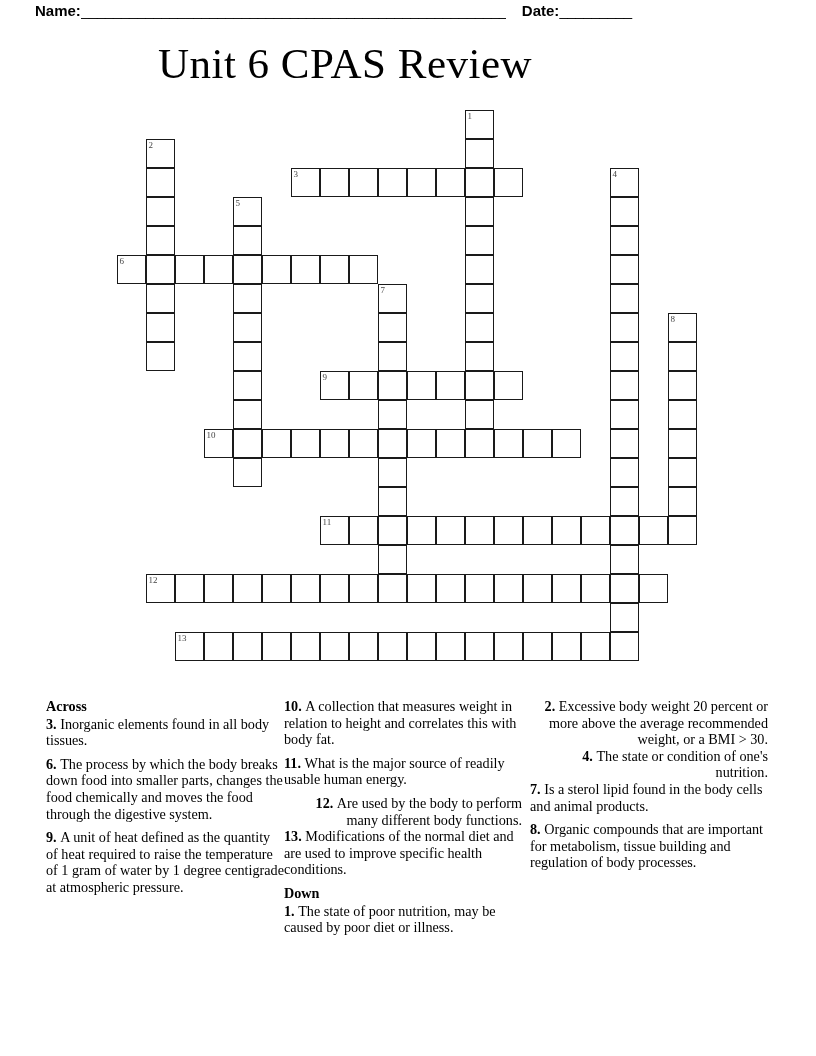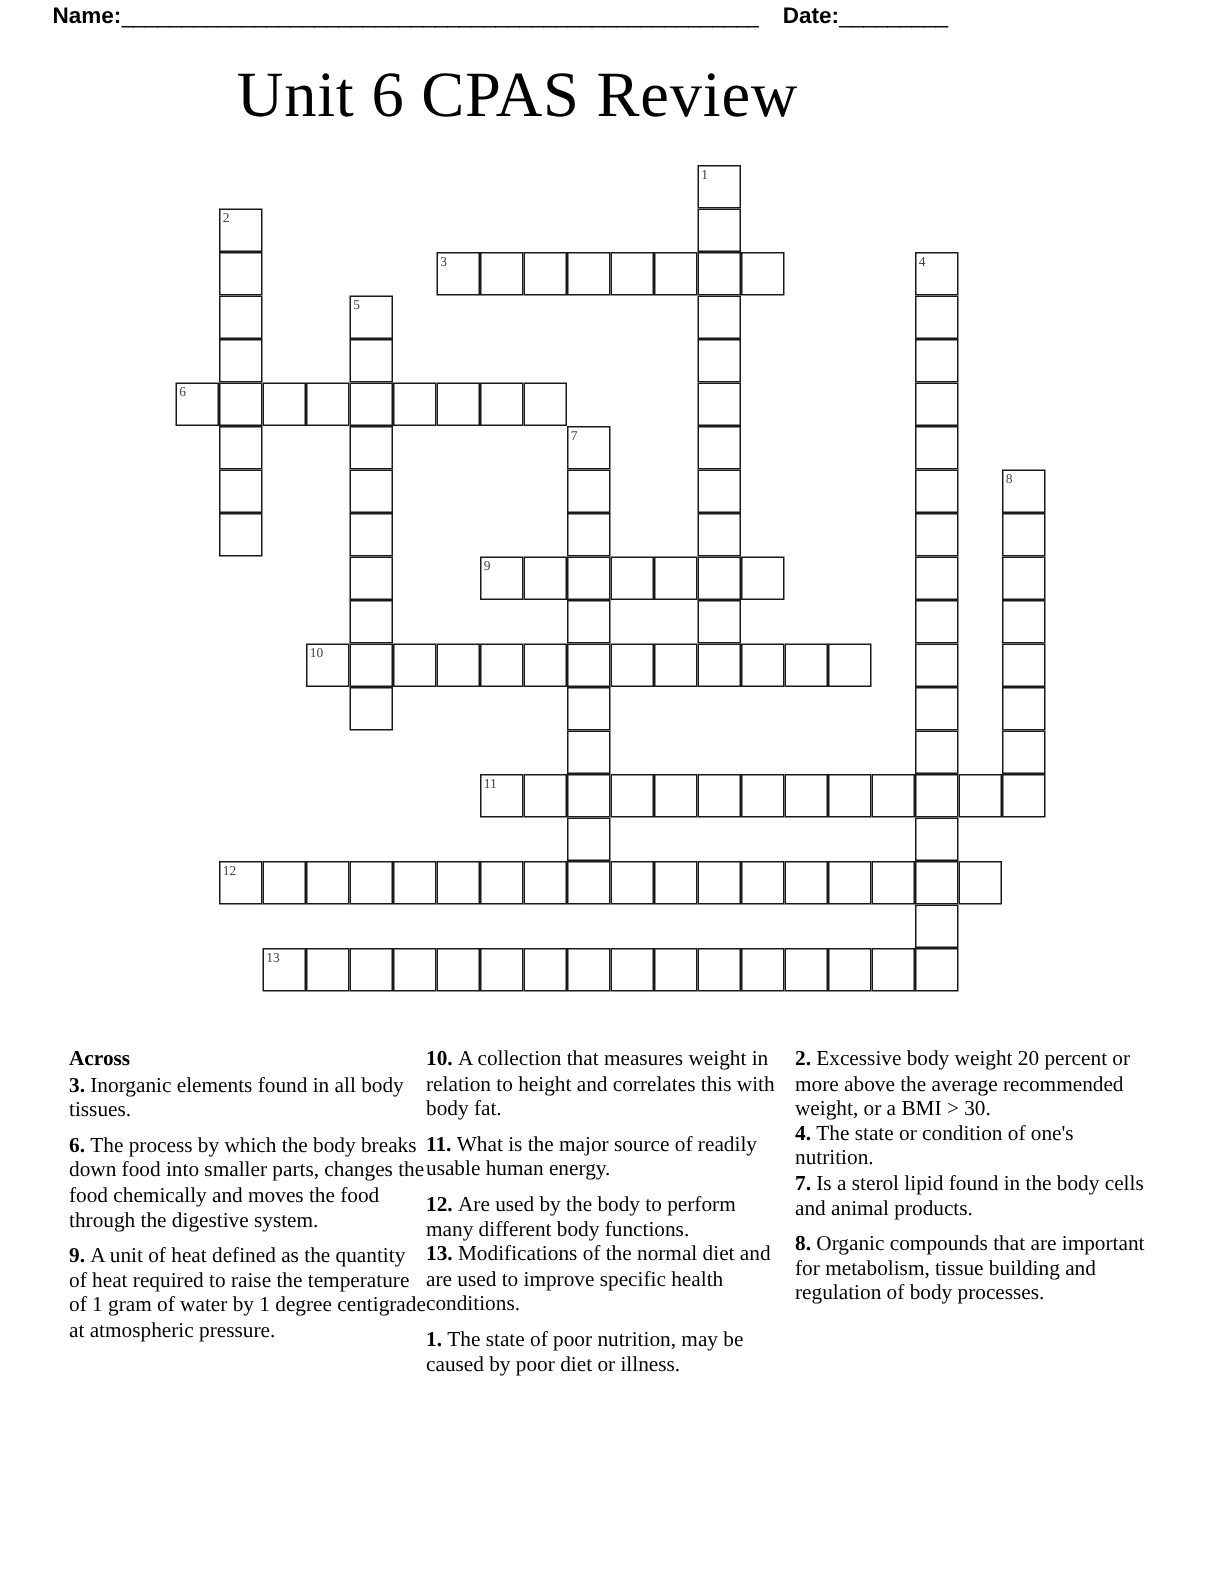--- a/index.html
+++ b/index.html
@@ -110,21 +110,21 @@
   .clue-heading {
     font-weight: 700;
     margin: 0 0 1px 0;
     font-size: 14.2px;
     line-height: 16.6px;
   }
   .clue-item {
     margin: 0 0 7px 0;
     text-indent: 0;
   }
-  .clue-item.tight { margin-bottom: 0px; }
+  .clue-item.tight { margin-bottom: 0px; text-align: right; }
   .clue-num {
     font-weight: 700;
   }
   .clue-text { font-weight: 400; }
 </style>
 </head>
 <body>
 
 <div id="name-date-row">
   <span class="nd-label" id="name-label">Name:</span>
@@ -305,20 +305,21 @@
       <div class="clue-heading">Across</div>
       <p class="clue-item"><span class="clue-num">3. </span><span class="clue-text">Inorganic elements found in all body tissues.</span></p>
       <p class="clue-item"><span class="clue-num">6. </span><span class="clue-text">The process by which the body breaks down food into smaller parts, changes the food chemically and moves the food through the digestive system.</span></p>
       <p class="clue-item"><span class="clue-num">9. </span><span class="clue-text">A unit of heat defined as the quantity of heat required to raise the temperature of 1 gram of water by 1 degree centigrade at atmospheric pressure.</span></p>
     </div>
   <div class="clue-col" id="clue-col-2">
       <p class="clue-item"><span class="clue-num">10. </span><span class="clue-text">A collection that measures weight in relation to height and correlates this with body fat.</span></p>
       <p class="clue-item"><span class="clue-num">11. </span><span class="clue-text">What is the major source of readily usable human energy.</span></p>
       <p class="clue-item tight"><span class="clue-num">12. </span><span class="clue-text">Are used by the body to perform many different body functions.</span></p>
       <p class="clue-item"><span class="clue-num">13. </span><span class="clue-text">Modifications of the normal diet and are used to improve specific health conditions.</span></p>
+      <div class="clue-heading">Down</div>
       <p class="clue-item"><span class="clue-num">1. </span><span class="clue-text">The state of poor nutrition, may be caused by poor diet or illness.</span></p>
     </div>
   <div class="clue-col" id="clue-col-3">
       <p class="clue-item tight"><span class="clue-num">2. </span><span class="clue-text">Excessive body weight 20 percent or more above the average recommended weight, or a BMI &gt; 30.</span></p>
       <p class="clue-item tight"><span class="clue-num">4. </span><span class="clue-text">The state or condition of one's nutrition.</span></p>
       <p class="clue-item"><span class="clue-num">7. </span><span class="clue-text">Is a sterol lipid found in the body cells and animal products.</span></p>
       <p class="clue-item"><span class="clue-num">8. </span><span class="clue-text">Organic compounds that are important for metabolism, tissue building and regulation of body processes.</span></p>
     </div>
 </div>
 

